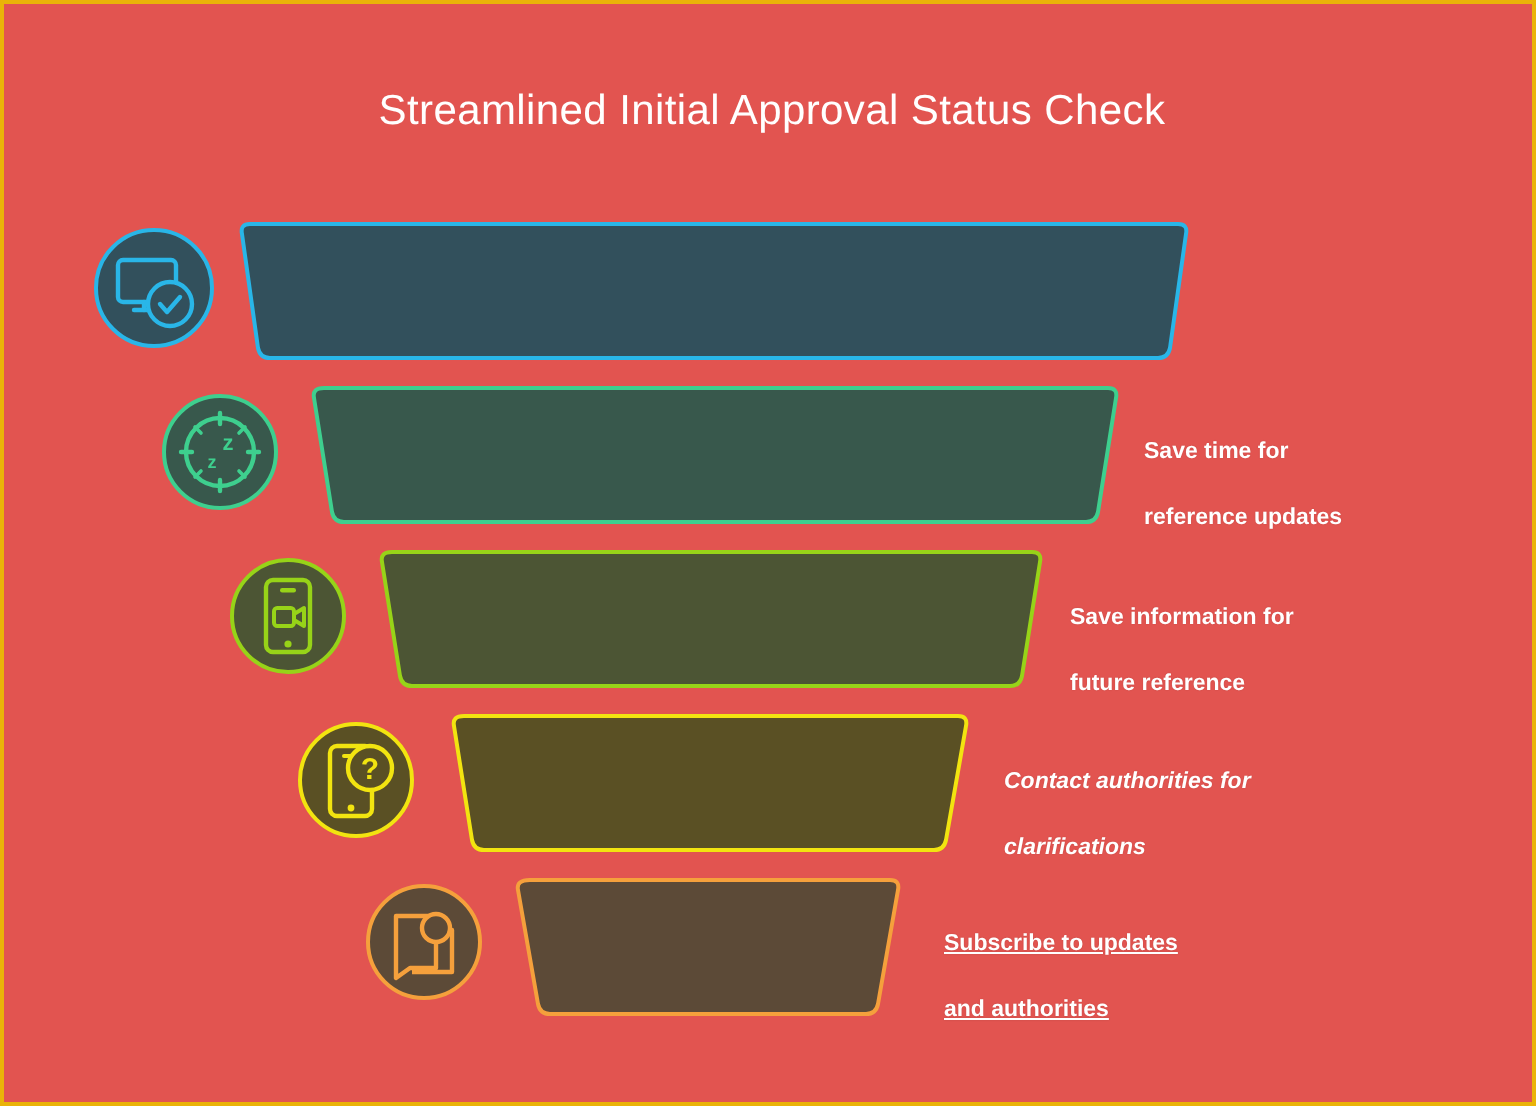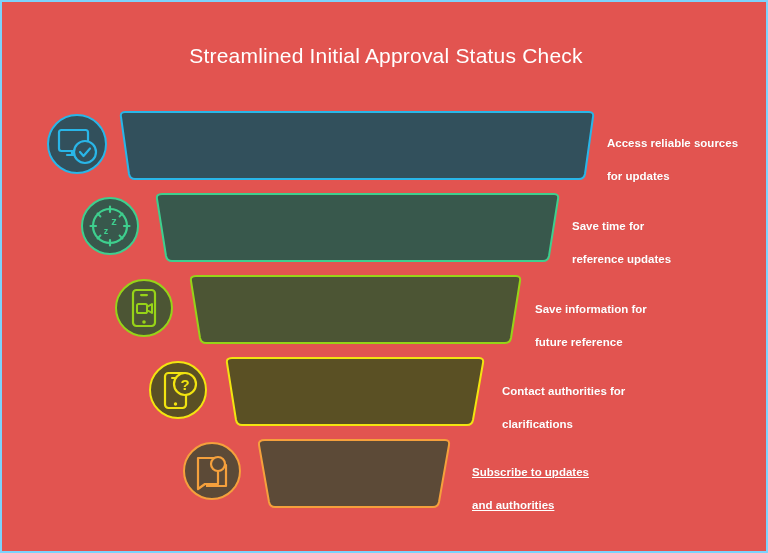--- a/index.html
+++ b/index.html
@@ -9,21 +9,21 @@
   }
   body {
     font-family: "Liberation Sans", sans-serif;
   }
   #canvas {
     position: relative;
     width: 768px;
     height: 553px;
     background: #e25450;
     box-sizing: border-box;
-    border: 2px solid #7dd3fc;
+    border: 2px solid #eab308;
     overflow: hidden;
   }
   #title {
     position: absolute;
     left: 0;
     top: 42px;
     width: 768px;
     text-align: center;
     color: #ffffff;
     font-size: 21px;
@@ -124,36 +124,32 @@
 
   <div class="icon-wrap" style="left:180px; top:439px;">
     <svg class="icon-svg" width="60" height="60" viewBox="0 0 60 60">
       <circle cx="30" cy="30" r="28" fill="#5c4a37" stroke="#f5a03c" stroke-width="2"></circle>
       <path d="M 16 17 L 36 17 L 36 43 L 23 43 L 16 48 Z" fill="none" stroke="#f5a03c" stroke-width="2.2" stroke-linejoin="round"></path>
       <path d="M 36 24 L 44 24 L 44 45 L 24 45" fill="none" stroke="#f5a03c" stroke-width="2.2" stroke-linejoin="round"></path>
       <circle cx="36" cy="23" r="7" fill="#5c4a37" stroke="#f5a03c" stroke-width="2.2"></circle>
     </svg>
   </div>
 
-  <div class="label" style="left:605px; top:116px; width:150px;">
-    <span>Access reliable sources</span><br>
-    <span>for updates</span>
-  </div>
 
   <div class="label" style="left:570px; top:199px; width:160px;">
     <span>Save time for</span><br>
     <span>reference updates</span>
   </div>
 
   <div class="label" style="left:533px; top:282px; width:170px;">
     <span>Save information for</span><br>
     <span>future reference</span>
   </div>
 
-  <div class="label" style="left:500px; top:364px; width:175px;">
+  <div class="label" style="left:500px; top:364px; width:175px;font-style:italic;">
     <span>Contact authorities for</span><br>
     <span>clarifications</span>
   </div>
 
   <div class="label" style="left:470px; top:445px; width:175px;text-decoration:underline;">
     <span>Subscribe to updates</span><br>
     <span>and authorities</span>
   </div>
 
 </div>

